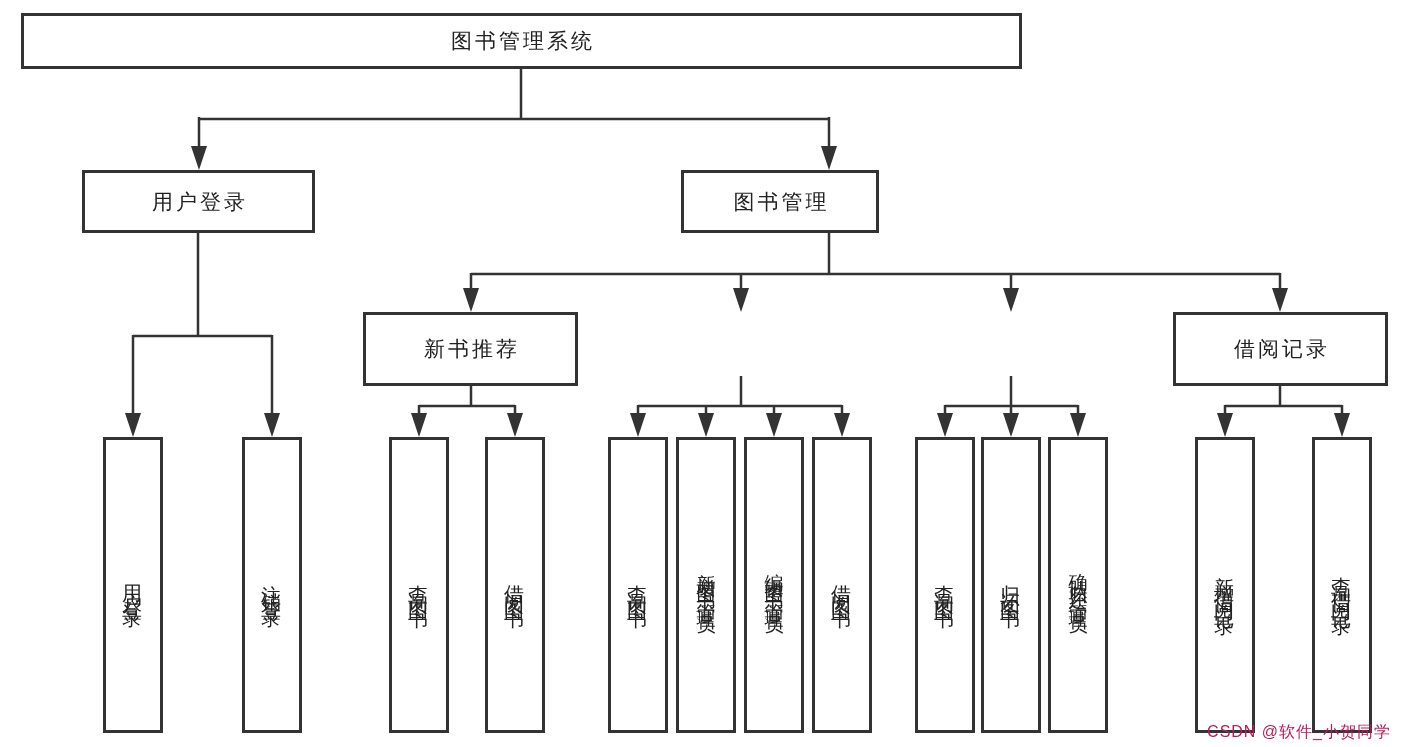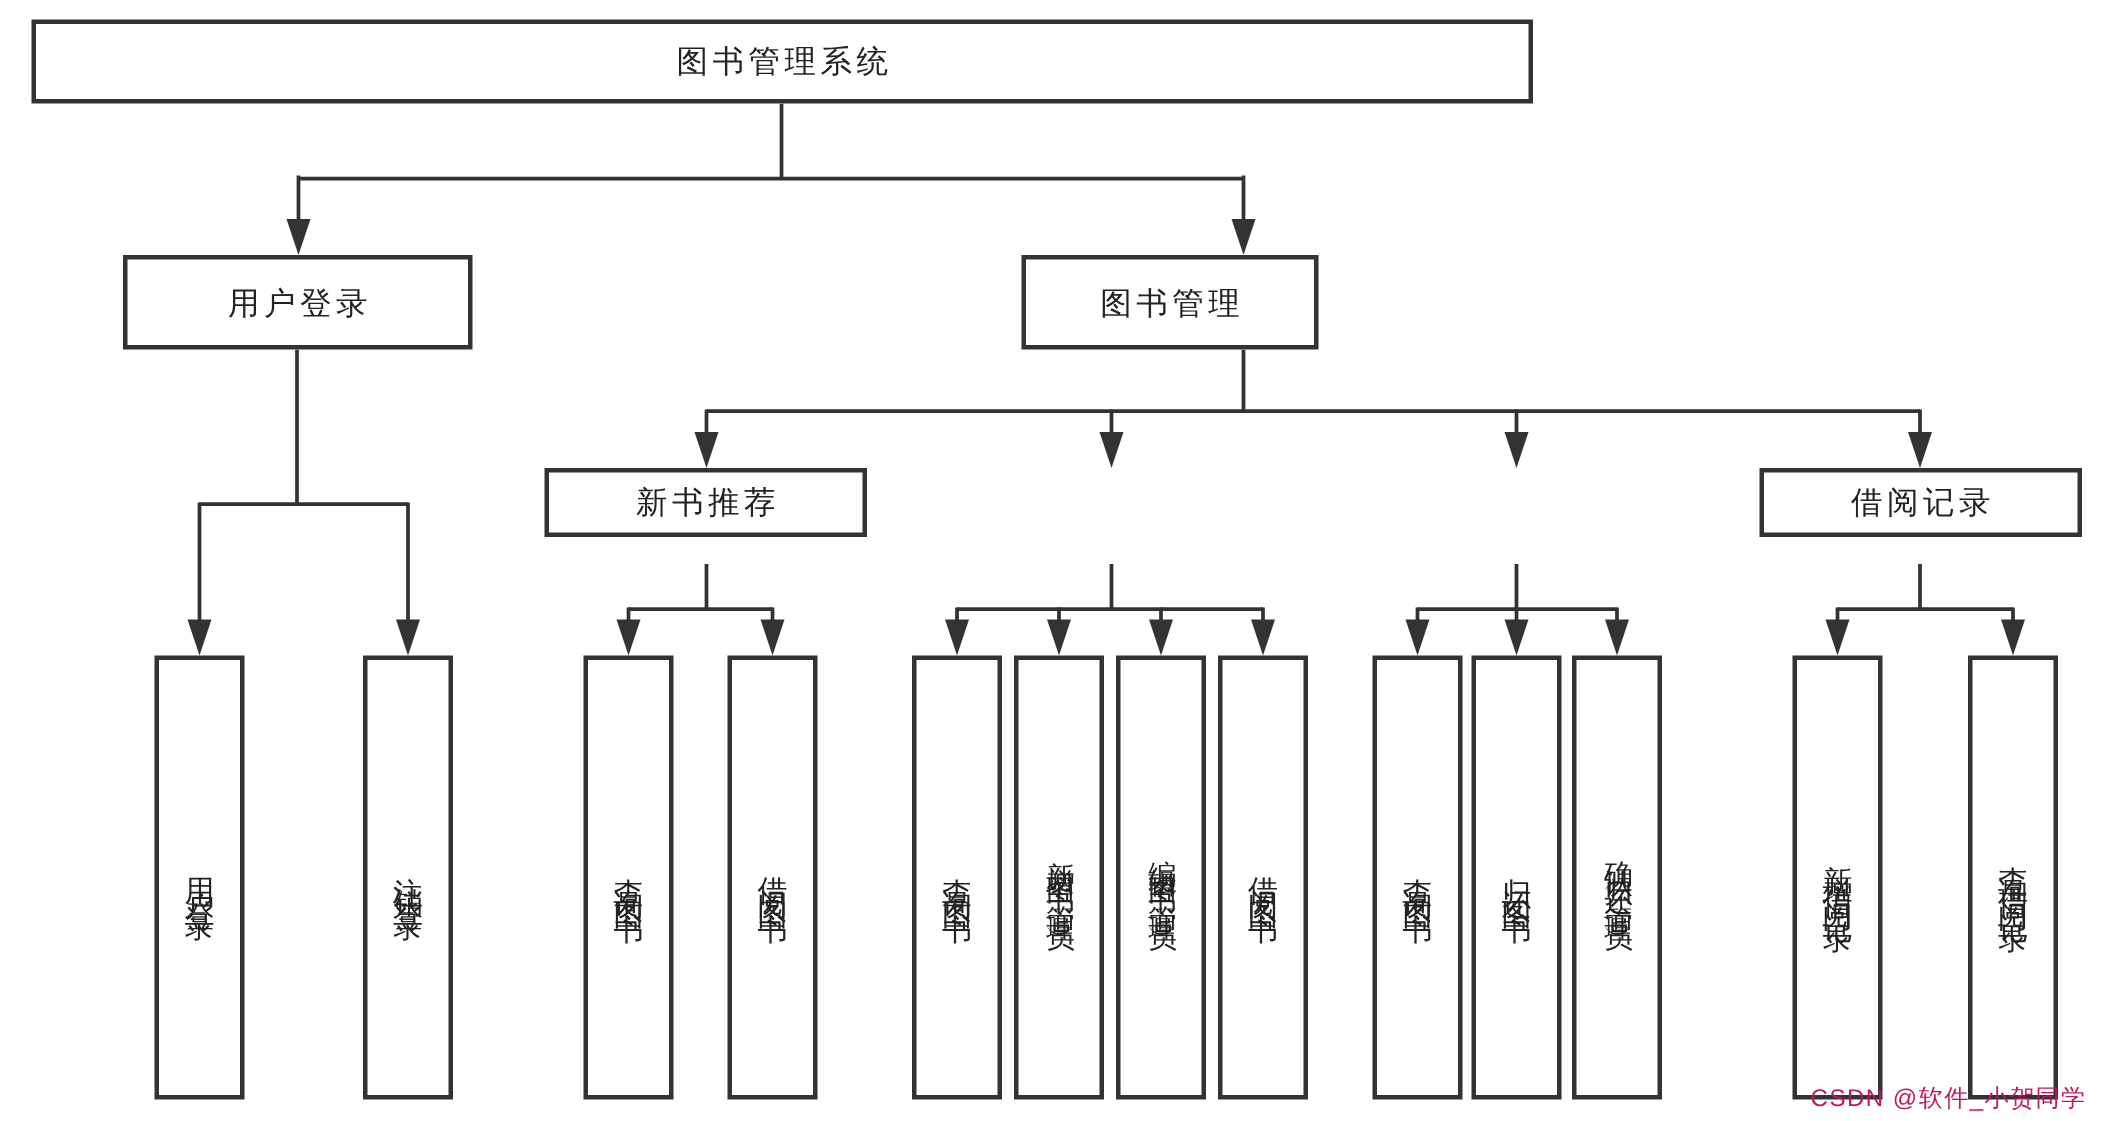--- a/index.html
+++ b/index.html
@@ -35,21 +35,21 @@
   .hlabel {
     font-size: 21px;
     letter-spacing: 3px;
     white-space: nowrap;
     text-indent: 3px;
   }
   .root-box  { left: 21px;  top: 13px;  width: 1001px; height: 56px; }
   .l2-box    { top: 170px;  height: 63px; }
   .box-user-login   { left: 82px;  width: 233px; }
   .box-book-mgmt    { left: 681px; width: 198px; }
-  .l3-box    { top: 312px;  height: 46px; width: 215px; }
+  .l3-box    { top: 312px;  height: 74px; width: 215px; }
   .box-l3-0  { left: 363px; }
   .box-l3-1  { left: 633px; }
   .box-l3-2  { left: 903px; }
   .box-l3-3  { left: 1173px; }
   .leaf      { top: 437px;  height: 296px; width: 60px; }
   .leaf span {
     writing-mode: vertical-rl;
     text-orientation: mixed;
     font-size: 20px;
     letter-spacing: 8px;

